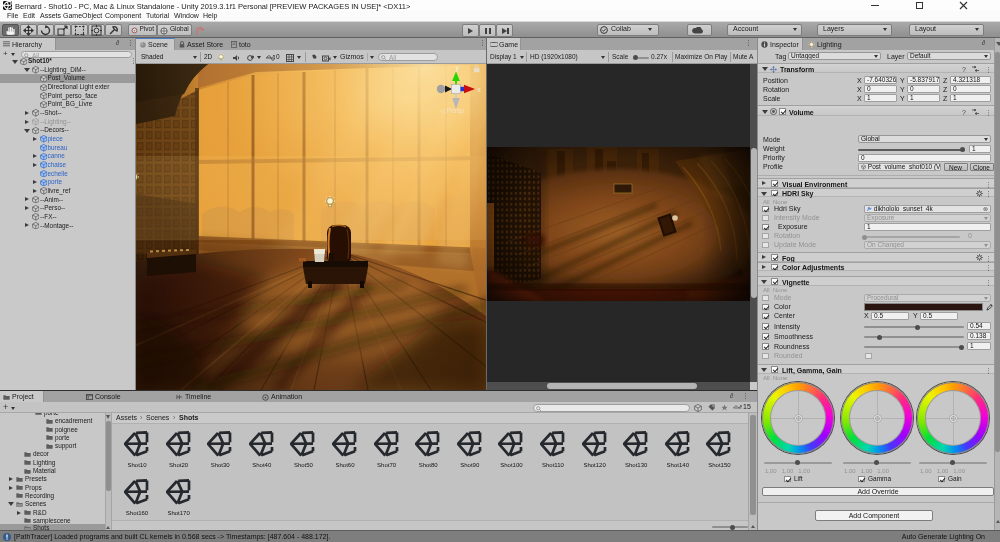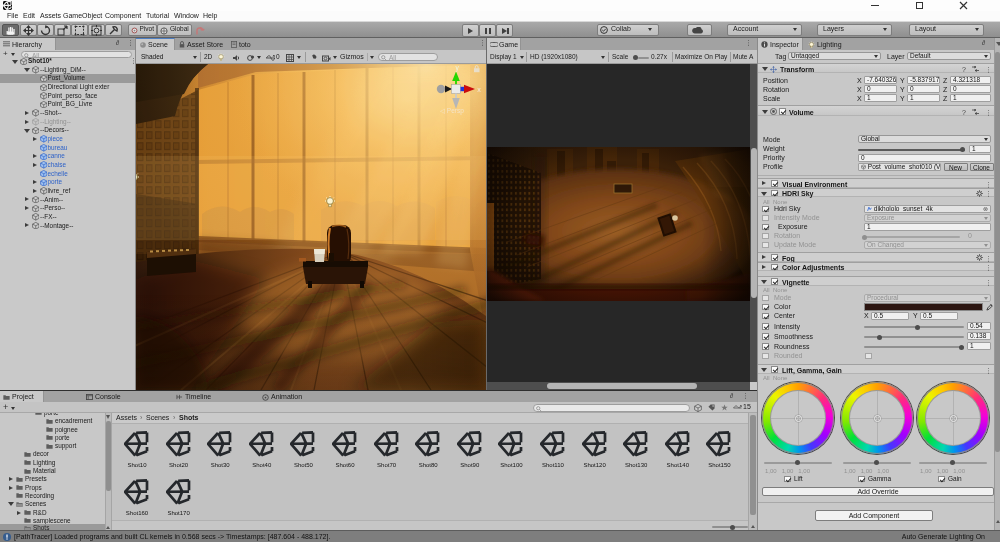--- a/index.html
+++ b/index.html
@@ -27,20 +27,21 @@
 .wheel::before{content:"";position:absolute;left:9px;top:9px;right:9px;bottom:9px;border-radius:50%;background:linear-gradient(#b2b2b2,#b2b2b2) center/100% 1px no-repeat,linear-gradient(#b2b2b2,#b2b2b2) center/1px 100% no-repeat,#c8c8c8;box-shadow:0 0 0 1px #9a9a9a}
 .wheel::after{content:"";position:absolute;left:50%;top:50%;width:5px;height:5px;margin:-3px;border:1px solid #e4e4e4;border-radius:50%;box-shadow:0 0 0 0.5px #999,inset 0 0 0 0.5px #999}
 </style></head>
 <body>
 
 <div class="a" style="left:0;top:0;width:1000px;height:11px;background:#fdfdfd">
  <svg class="a" style="left:3px;top:1px" width="9" height="9" viewBox="0 0 26 26">
       <rect width="26" height="26" rx="4" fill="#111"></rect>
       <use href="#ulogow"></use>
     </svg>
+ <span class="a" style="left:15px;top:1.5px;font-size:7.5px;color:#1b1b1b;white-space:nowrap">Bernard - Shot10 - PC, Mac &amp; Linux Standalone - Unity 2019.3.1f1 Personal [PREVIEW PACKAGES IN USE]* &lt;DX11&gt;</span>
  <div class="a" style="left:871px;top:5px;width:8px;height:1.3px;background:#333"></div>
  <div class="a" style="left:916px;top:2px;width:7px;height:7px;border:1.2px solid #333"></div>
  <svg class="a" style="left:959px;top:1px" width="9" height="9" viewBox="0 0 9 9">
       <path d="M1,1 L8,8 M8,1 L1,8" stroke="#333" stroke-width="1.2"></path>
     </svg>
 </div>
 
 <div class="a" style="left:0;top:11px;width:1000px;height:11px;background:#fbfbfb;border-bottom:1px solid #d8d8d8">
  <span class="a lb" style="left:7px;top:1px;font-size:7px">File</span>
  <span class="a lb" style="left:23px;top:1px;font-size:7px">Edit</span>

